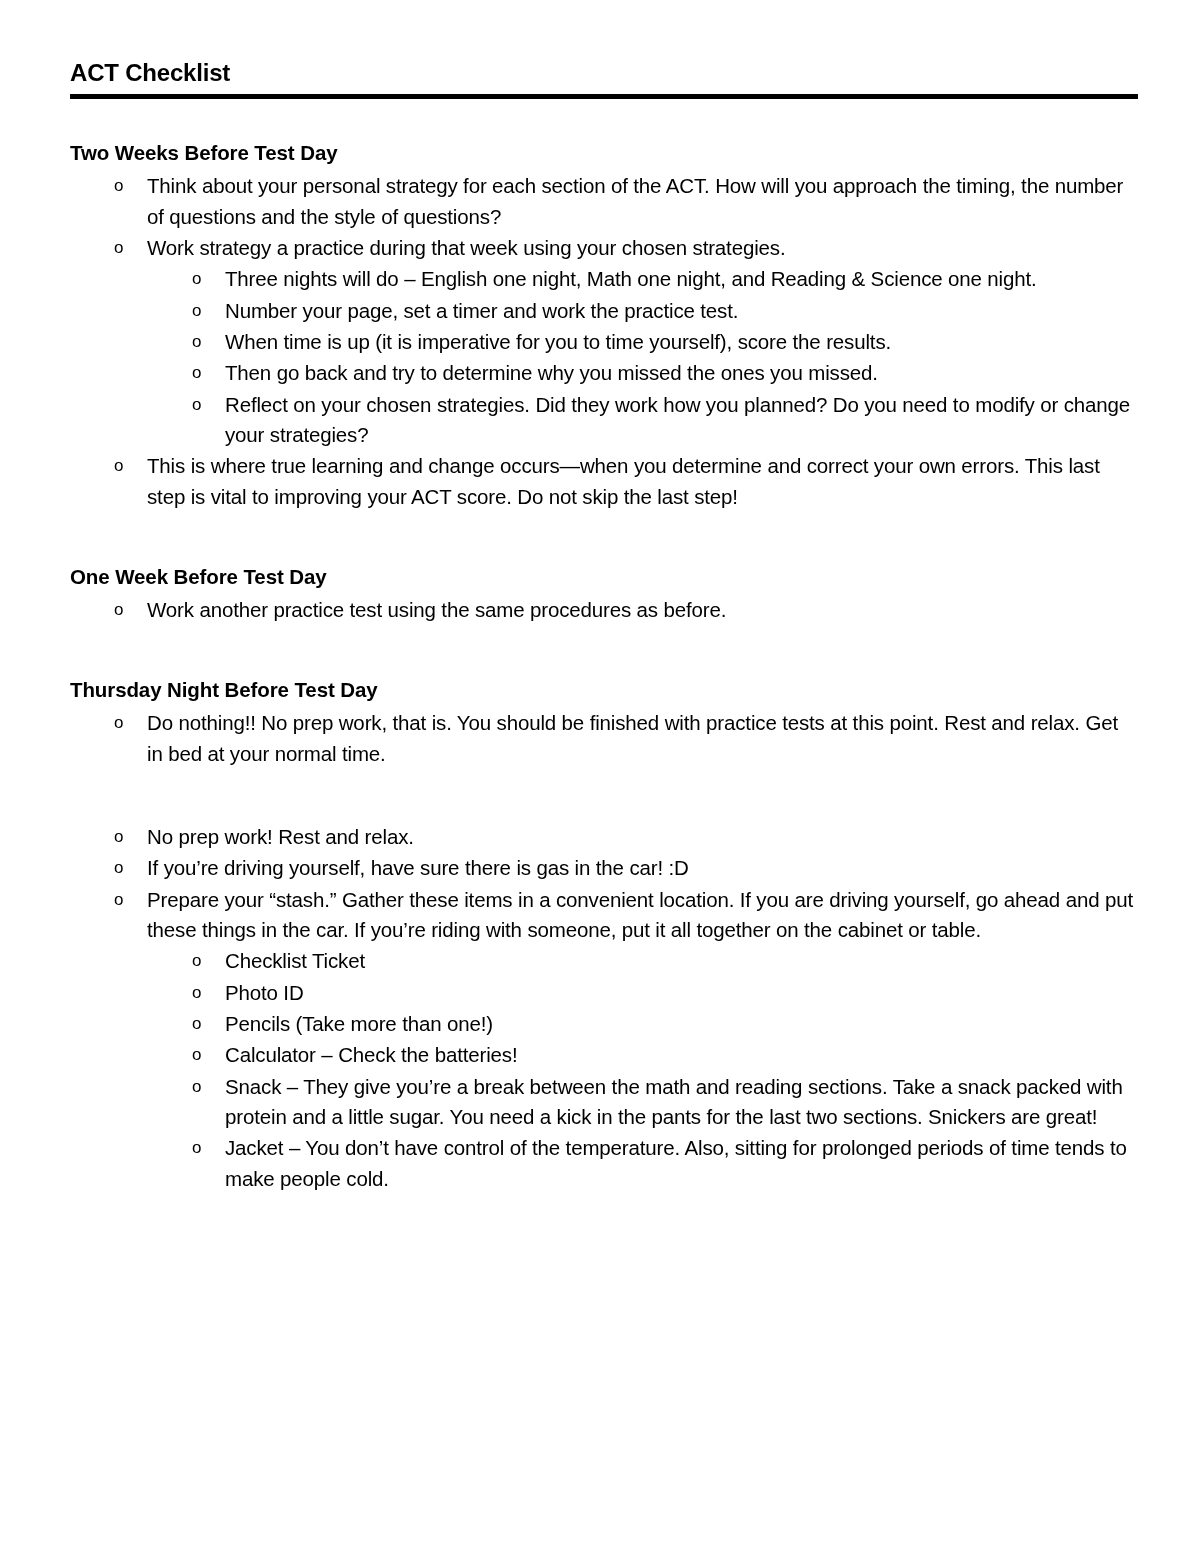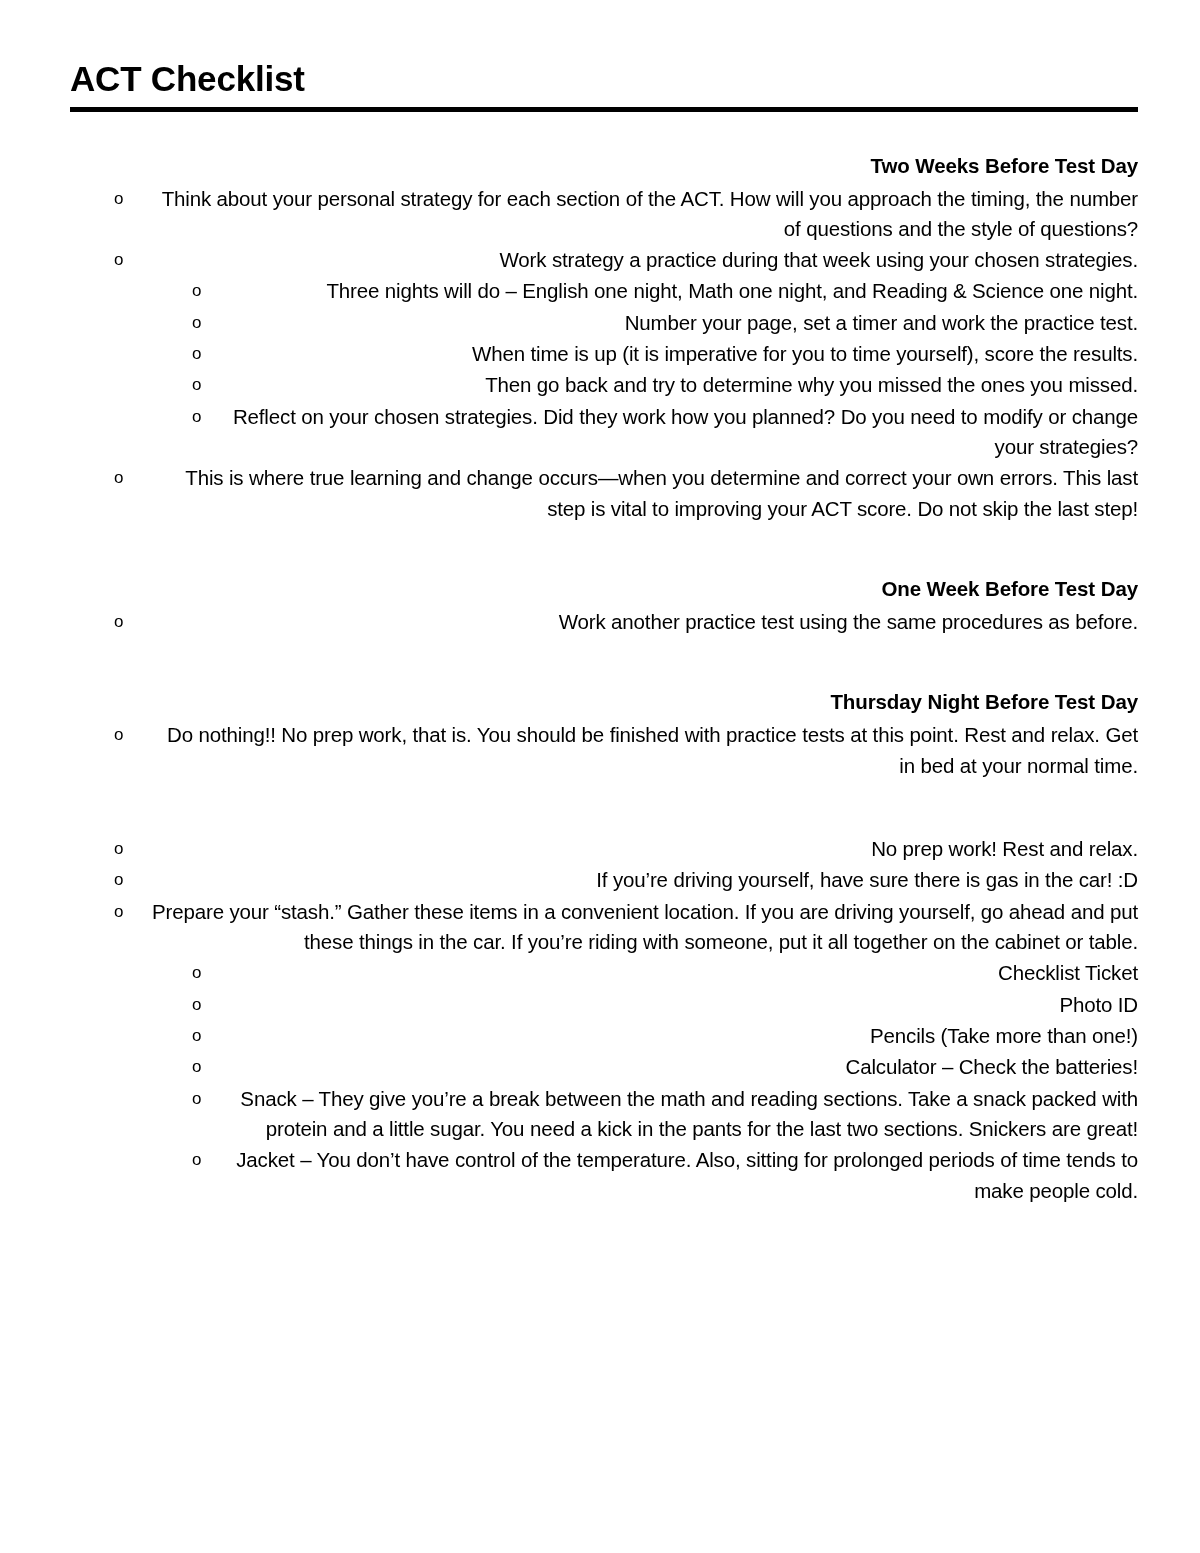--- a/index.html
+++ b/index.html
@@ -15,34 +15,33 @@
     overflow: hidden;
   }
   .page {
     position: relative;
     width: 1200px;
     height: 1553px;
     box-sizing: border-box;
     padding: 60px 62px 0 70px;
   }
   .doc-title {
-    font-size: 35px;
+    font-size: 24px;
     font-weight: bold;
     letter-spacing: -0.2px;
     line-height: 1.1;
     padding-bottom: 6px;
   }
   .title-rule {
     border-bottom: 5px solid #000000;
     margin-top: 2px;
     margin-bottom: 42px;
   }
   .section {
     margin-bottom: 0;
-    text-align: right;
   }
   .section-heading {
     font-size: 20.5px;
     font-weight: bold;
     letter-spacing: -0.1px;
     margin-bottom: 6px;
   }
   ul.level1 {
     list-style: none;
     margin: 0;

